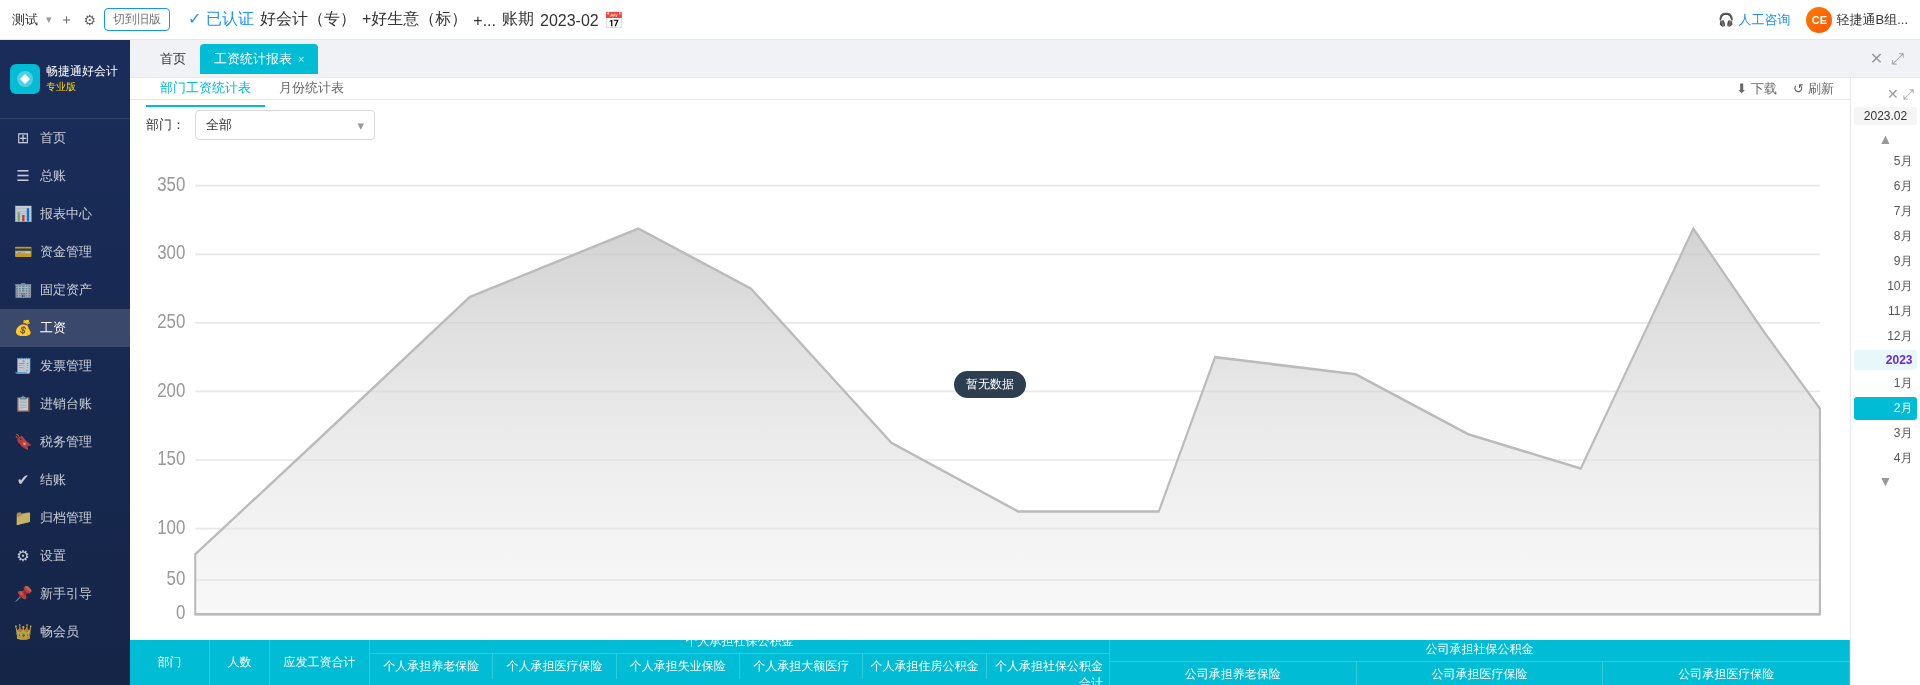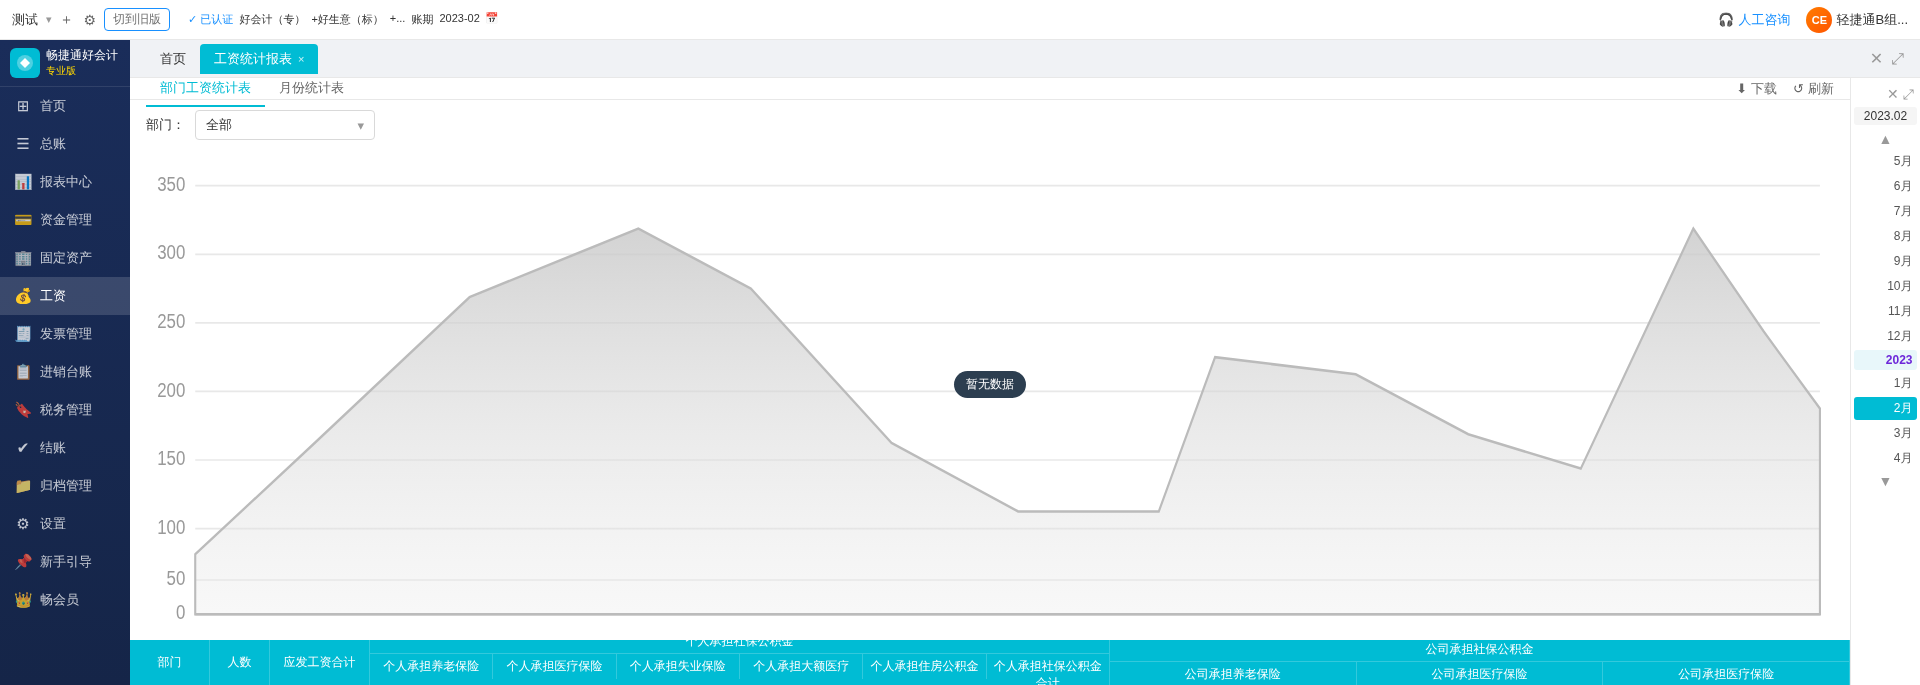--- a/index.html
+++ b/index.html
@@ -45,24 +45,24 @@
       border: 1px solid #1890ff;
       color: #737373;
       background: #fff;
       border-radius: 4px;
       padding: 2px 8px;
       font-size: 12px;
       cursor: pointer;
     }
     .header-tags {
       display: flex;
-      align-items: flex-start;
+      align-items: flex-end;
       gap: 6px;
       margin-left: 10px;
-      font-size: 11px;
+      font-size: 16px;
       color: #555;
     }
     .tag-certified { color: #1890ff; }
     .tag-good { color: #333; }
     .tag-period { color: #333; }
     .header-right {
       display: flex;
       align-items: center;
       gap: 16px;
     }
@@ -98,21 +98,21 @@
     
     .sidebar {
       width: 130px;
       background: linear-gradient(180deg, #1a2d5a 0%, #152548 100%);
       display: flex;
       flex-direction: column;
       flex-shrink: 0;
       overflow-y: auto;
     }
     .sidebar-logo {
-      padding: 8px 10px;
+      padding: 24px 10px;
       display: flex;
       gap: 6px;
       border-bottom: 1px solid rgba(255,255,255,0.1);
     }
     .sidebar-logo-icon {
       width: 30px;
       height: 30px;
       background: #00bcd4;
       border-radius: 6px;
       display: flex;
@@ -297,21 +297,21 @@
       display: flex;
       align-items: center;
       flex-shrink: 0;
     }
     .table-col {
       display: flex;
       align-items: center;
       justify-content: center;
       color: #fff;
       font-size: 12px;
-      text-align: center;
+      text-align: right;
       border-right: 1px solid rgba(255,255,255,0.2);
       padding: 4px 6px;
       height: 100%;
     }
     .table-col-group-header {
       background: #00bcd4;
       color: #fff;
       text-align: center;
       font-size: 12px;
       border-bottom: 1px solid rgba(255,255,255,0.2);

